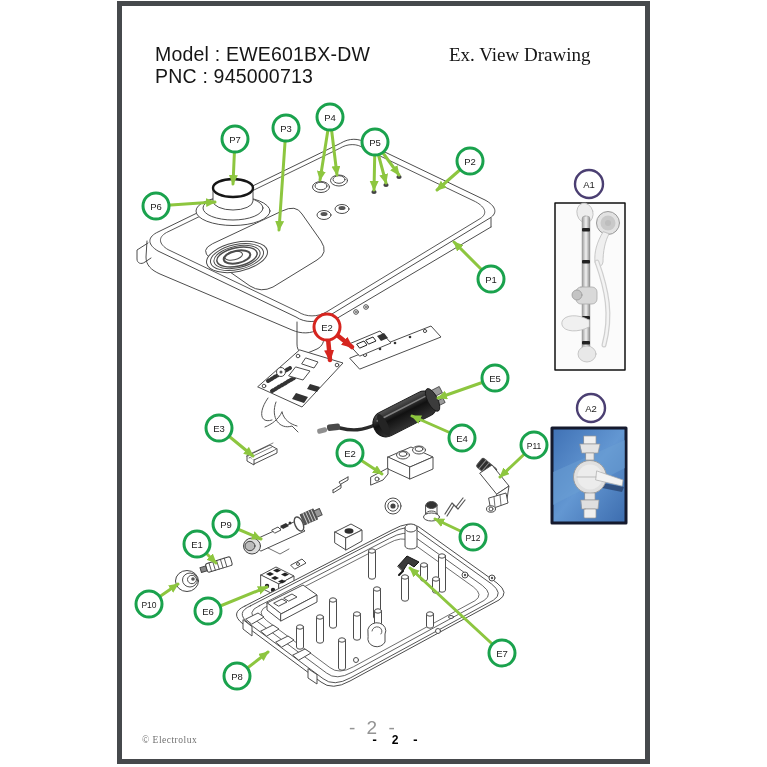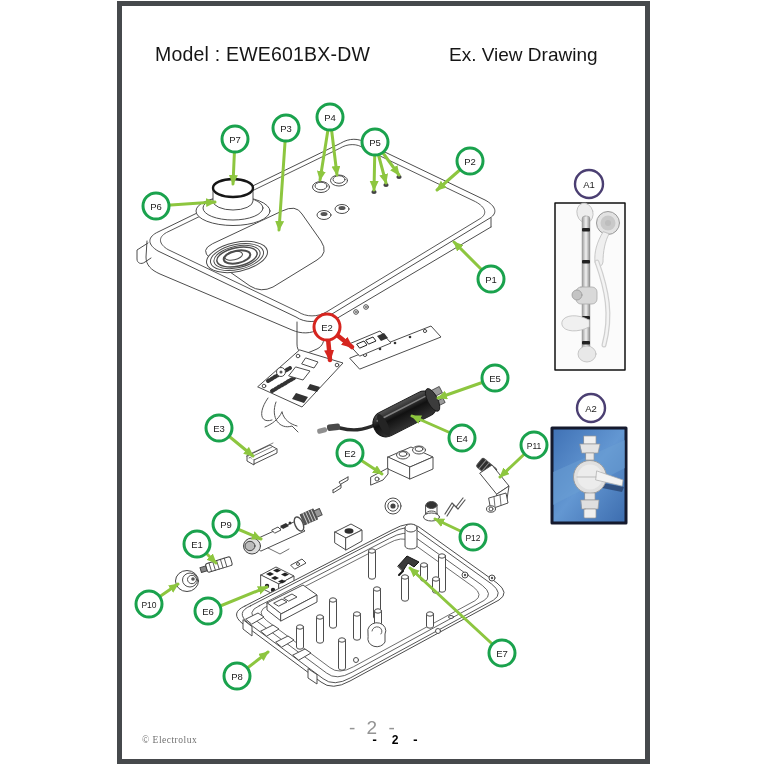--- a/index.html
+++ b/index.html
@@ -4,33 +4,34 @@
 <style>
   html,body{margin:0;padding:0;background:#fff;}
   .canvas{position:relative;width:767px;height:767px;background:#fff;overflow:hidden;
           font-family:"Liberation Sans",sans-serif;border-radius:15px;}
   .page-frame{position:absolute;left:117px;top:1px;width:533px;height:763px;
               border:5px solid #46494c;background:#fff;box-sizing:border-box;}
   .art{position:absolute;left:0;top:0;}
   .txt{position:absolute;color:#161616;white-space:pre;}
   .title-model{left:155px;top:43px;font-size:19.5px;letter-spacing:.2px;}
   .title-pnc{left:155px;top:65px;font-size:19.5px;letter-spacing:.2px;}
-  .title-right{left:449px;top:44px;font-size:19px;}
+  .title-right{left:449px;top:44px;font-size:19px;font-family:Liberation Serif, serif;}
   .footer-copy{left:142px;top:735px;font-family:Liberation Serif, serif;font-size:9.5px;color:#6e6e6e;letter-spacing:.5px;}
   .pagenum-gray{left:349px;top:717px;font-size:19px;color:#949494;letter-spacing:3px;}
   .pagenum-black{left:371px;top:734px;font-family:"Liberation Mono",monospace;font-weight:bold;font-size:12px;color:#000;letter-spacing:3px;}
 </style>
 </head>
 <body>
 
 <div class="canvas">
 
   <div class="page-frame"></div>
 
   <div class="txt title-model">Model : EWE601BX-DW</div>
+  <div class="txt title-pnc">PNC : 945000713</div>
   <div class="txt title-right">Ex. View Drawing</div>
   <div class="txt footer-copy">© Electrolux</div>
   <div class="txt pagenum-gray">- 2 -</div>
   <div class="txt pagenum-black">- 2 -</div>
 
   <svg class="art" width="767" height="767" viewBox="0 0 767 767">
     <defs>
       <marker id="ah-green" markerUnits="userSpaceOnUse" markerWidth="12" markerHeight="10" refX="9" refY="4.5" orient="auto">
         <path d="M0,0 L10,4.5 L0,9 Z" fill="#8dc63f"></path>
       </marker>

